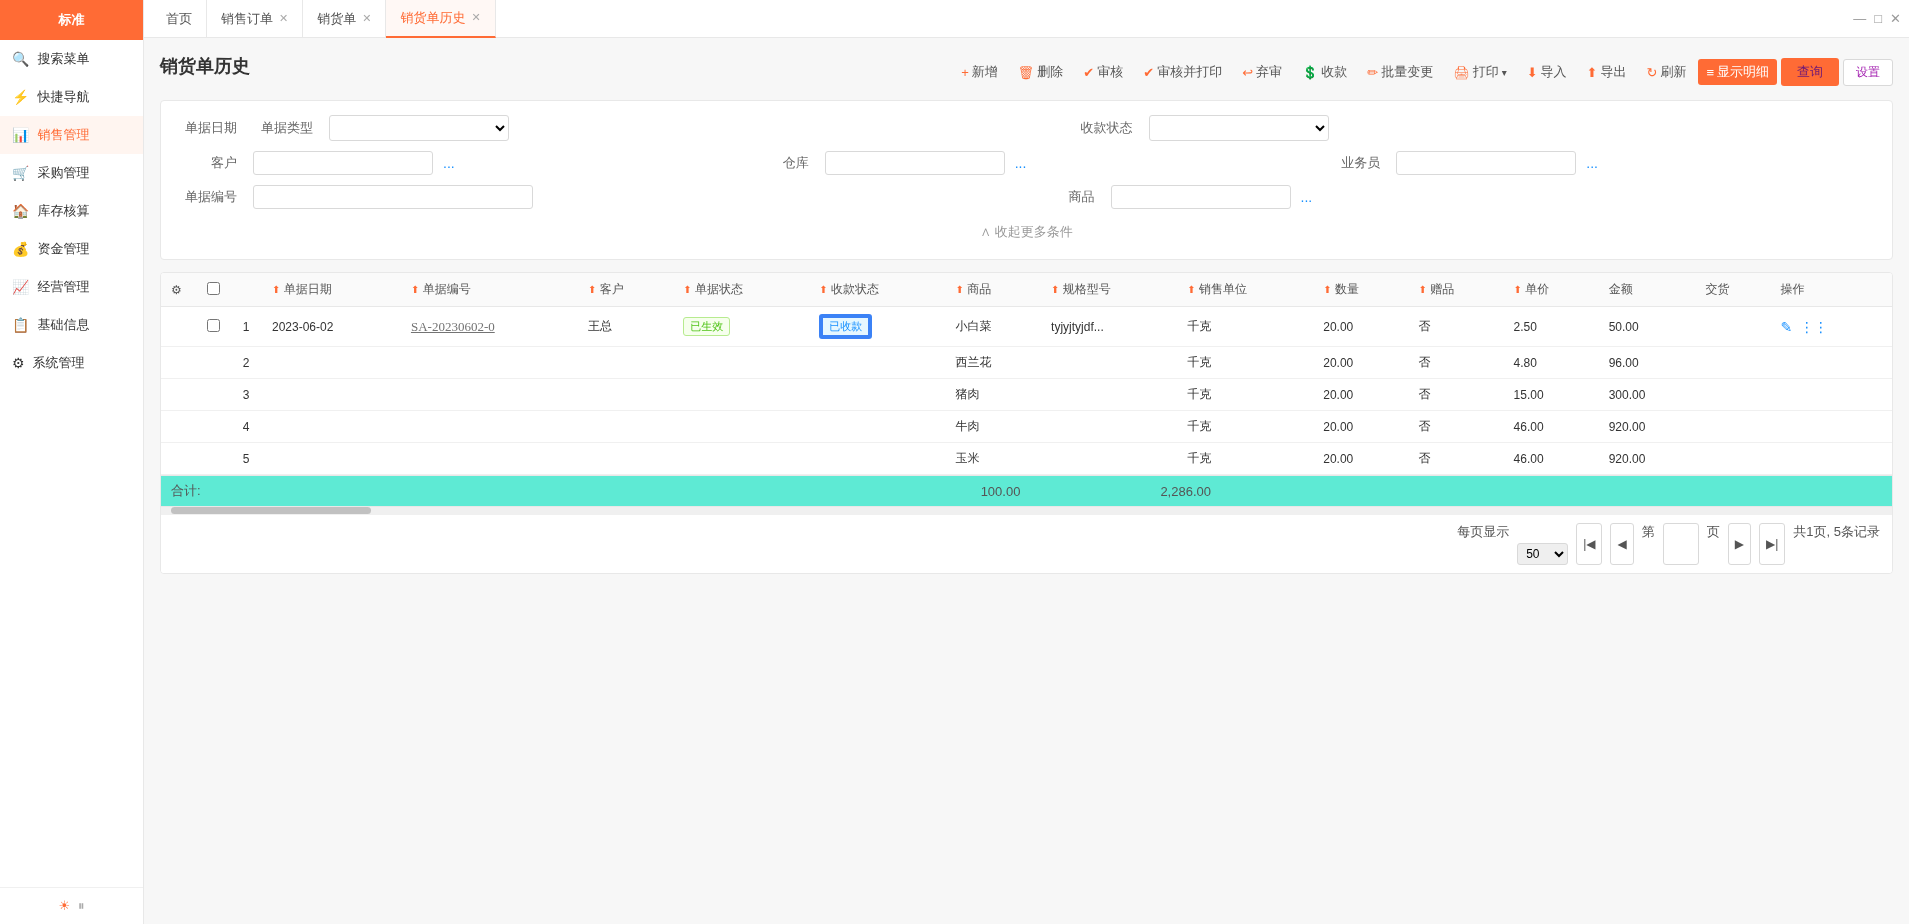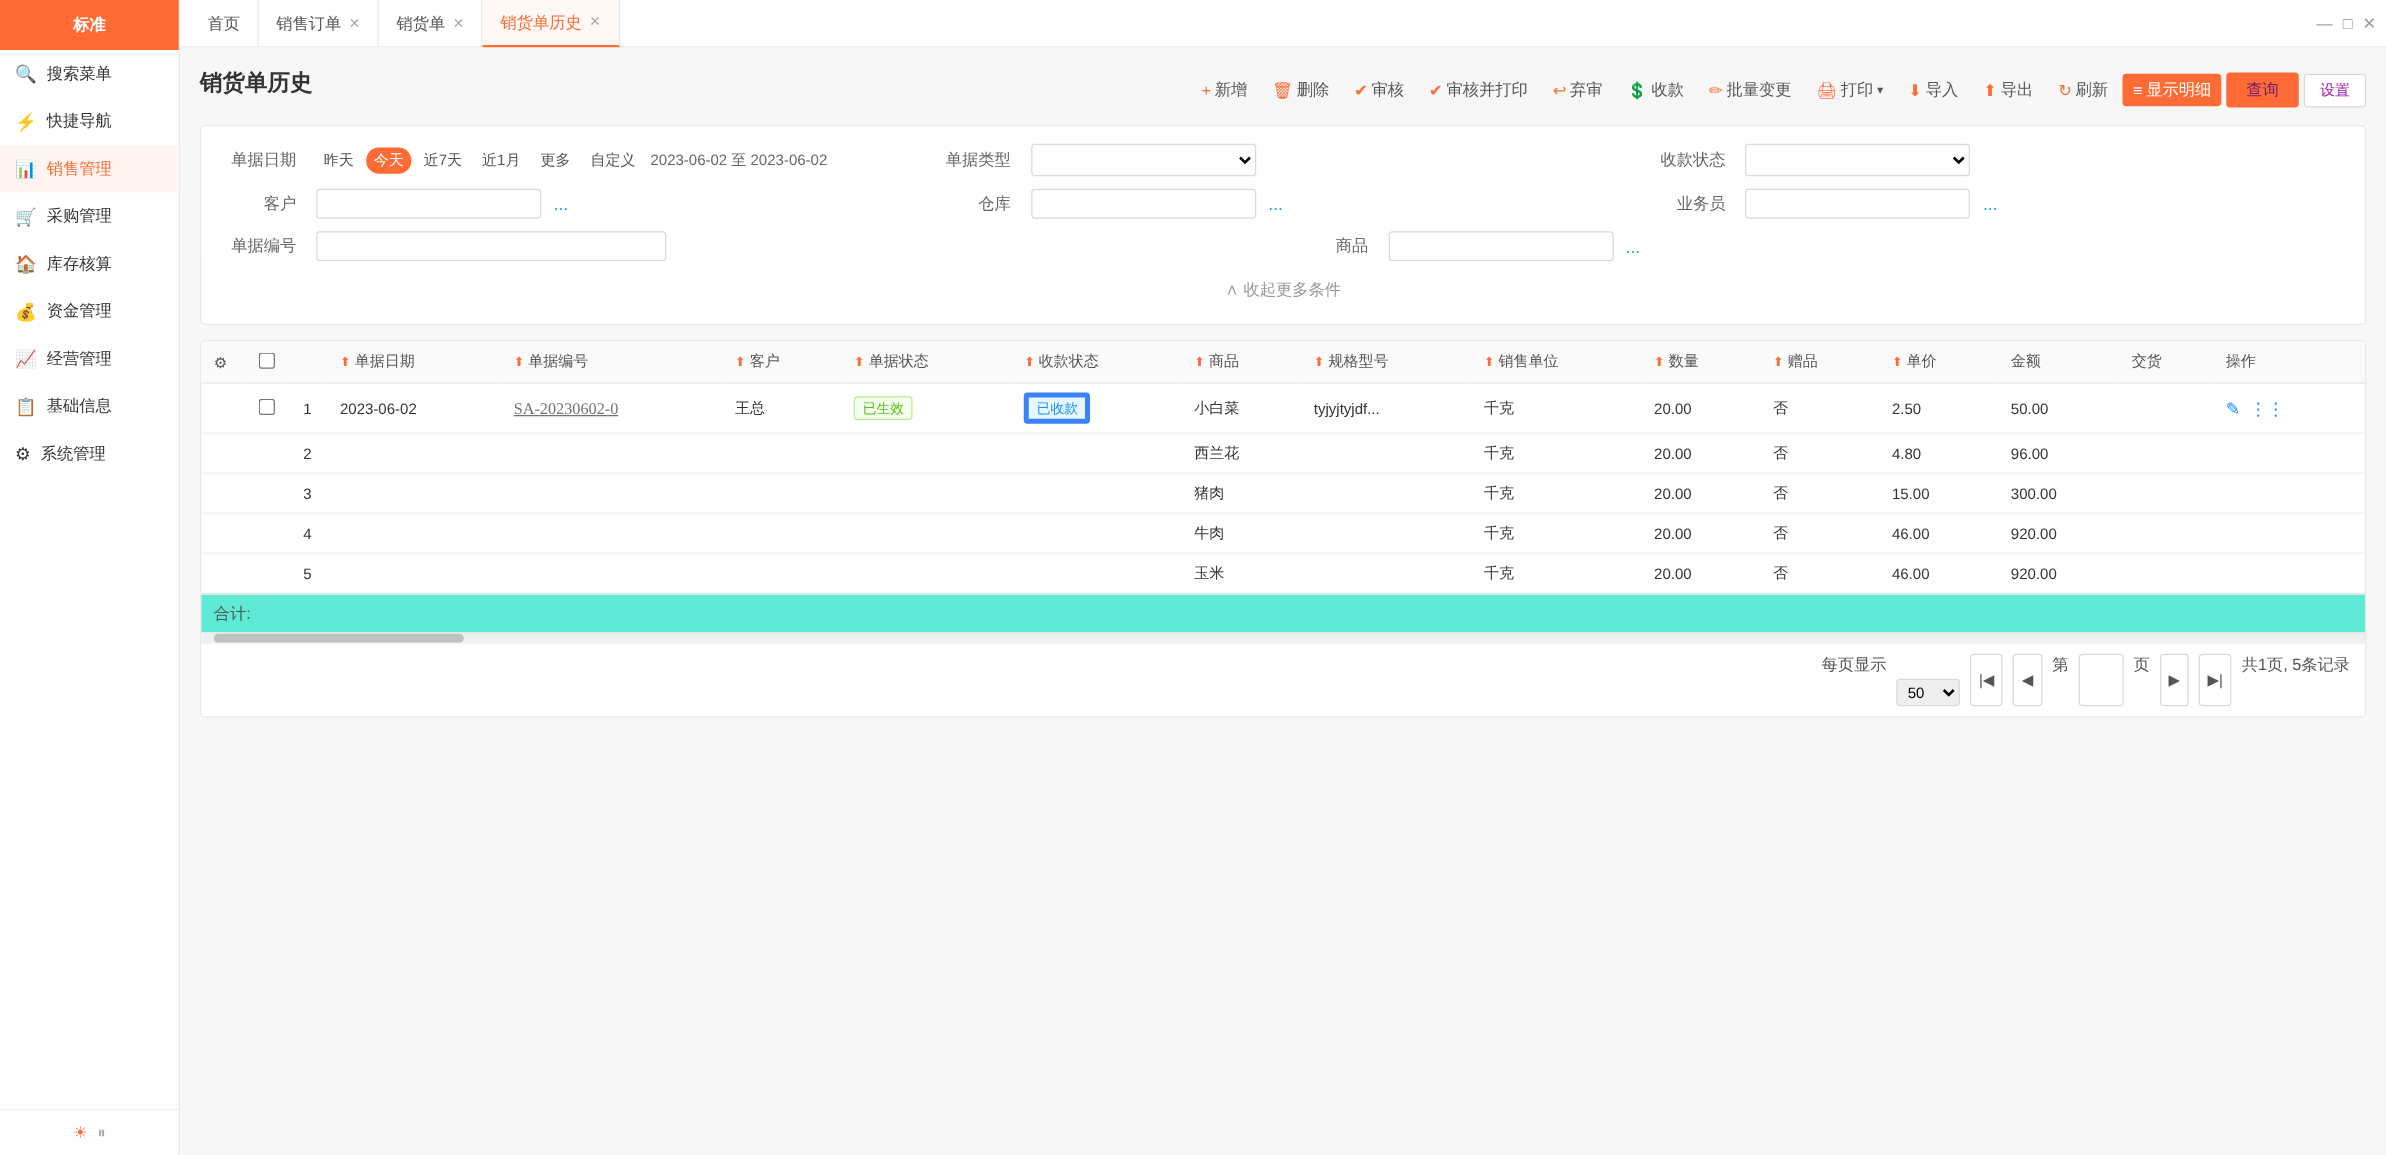--- a/index.html
+++ b/index.html
@@ -475,31 +475,20 @@
         </button>
         <button class="btn-query">查询</button>
         <button class="btn-settings">设置</button>
       </div>
     </div>
 
     <div class="filter-panel">
 
       <div class="filter-row">
         <span class="filter-label">单据日期</span>
-        <div class="filter-control">
-          <div class="date-options">
-            <span class="date-option">昨天</span>
-            <span class="date-option active">今天</span>
-            <span class="date-option">近7天</span>
-            <span class="date-option">近1月</span>
-            <span class="date-option">更多</span>
-            <span class="date-option">自定义</span>
-          </div>
-          <span class="date-range">2023-06-02 至 2023-06-02</span>
-        </div>
         <span class="filter-label">单据类型</span>
         <div class="filter-control">
           <select class="filter-select">
             <option value=""></option>
           </select>
         </div>
         <span class="filter-label">收款状态</span>
         <div class="filter-control">
           <select class="filter-select">
             <option value=""></option>
@@ -663,20 +652,28 @@
       <td>46.00</td>
       <td>920.00</td>
       <td></td>
       <td></td>
     </tr>
           </tbody>
       </table>
 
       <div class="table-footer">
         <span style="margin-right:20px;">合计:</span>
+        <div class="footer-total">
+          <div class="footer-total-item">
+            <span style="margin-left:760px;">100.00</span>
+          </div>
+          <div class="footer-total-item">
+            <span style="margin-left:100px;">2,286.00</span>
+          </div>
+        </div>
       </div>
 
       <div class="scroll-bar">
         <div class="scroll-thumb"></div>
       </div>
 
       <div class="pagination-bar">
         <span>每页显示</span>
         <select class="page-size-select">
           <option value="50">50</option>

